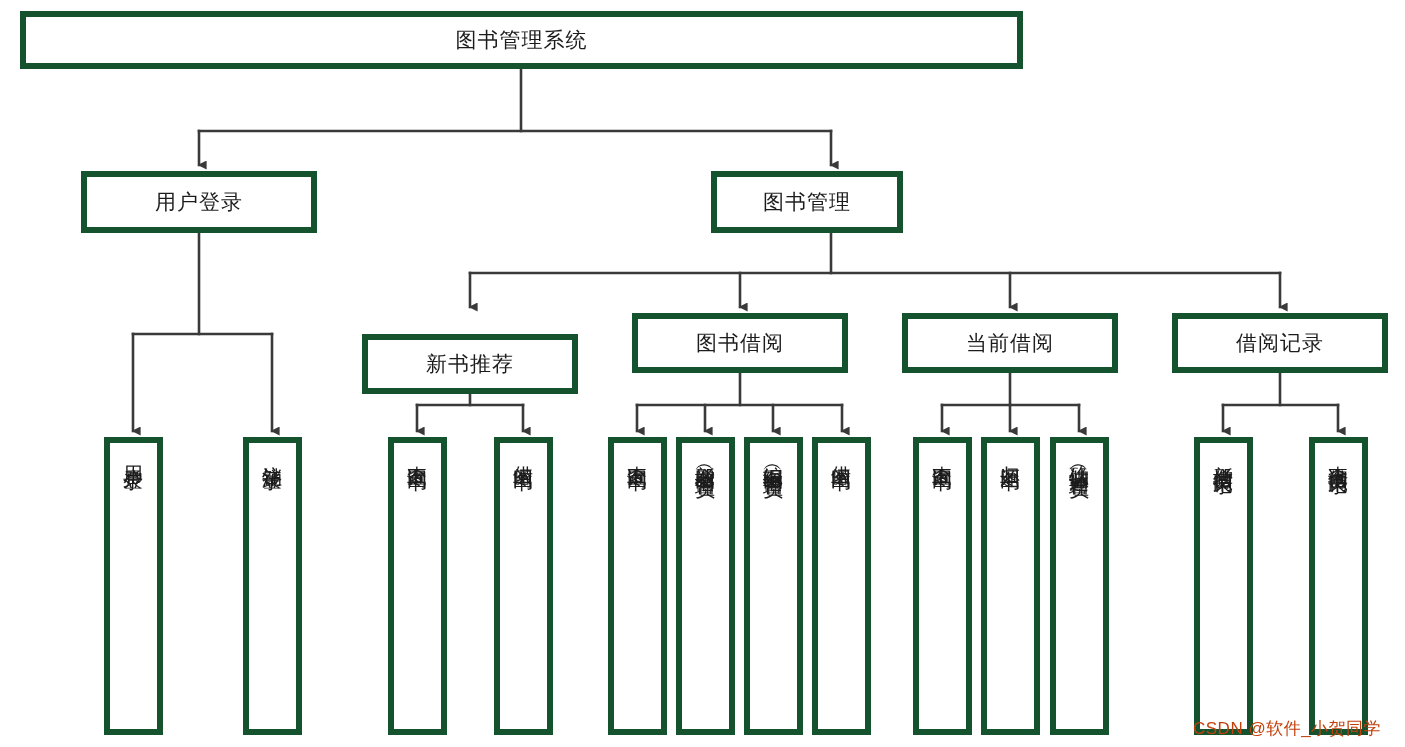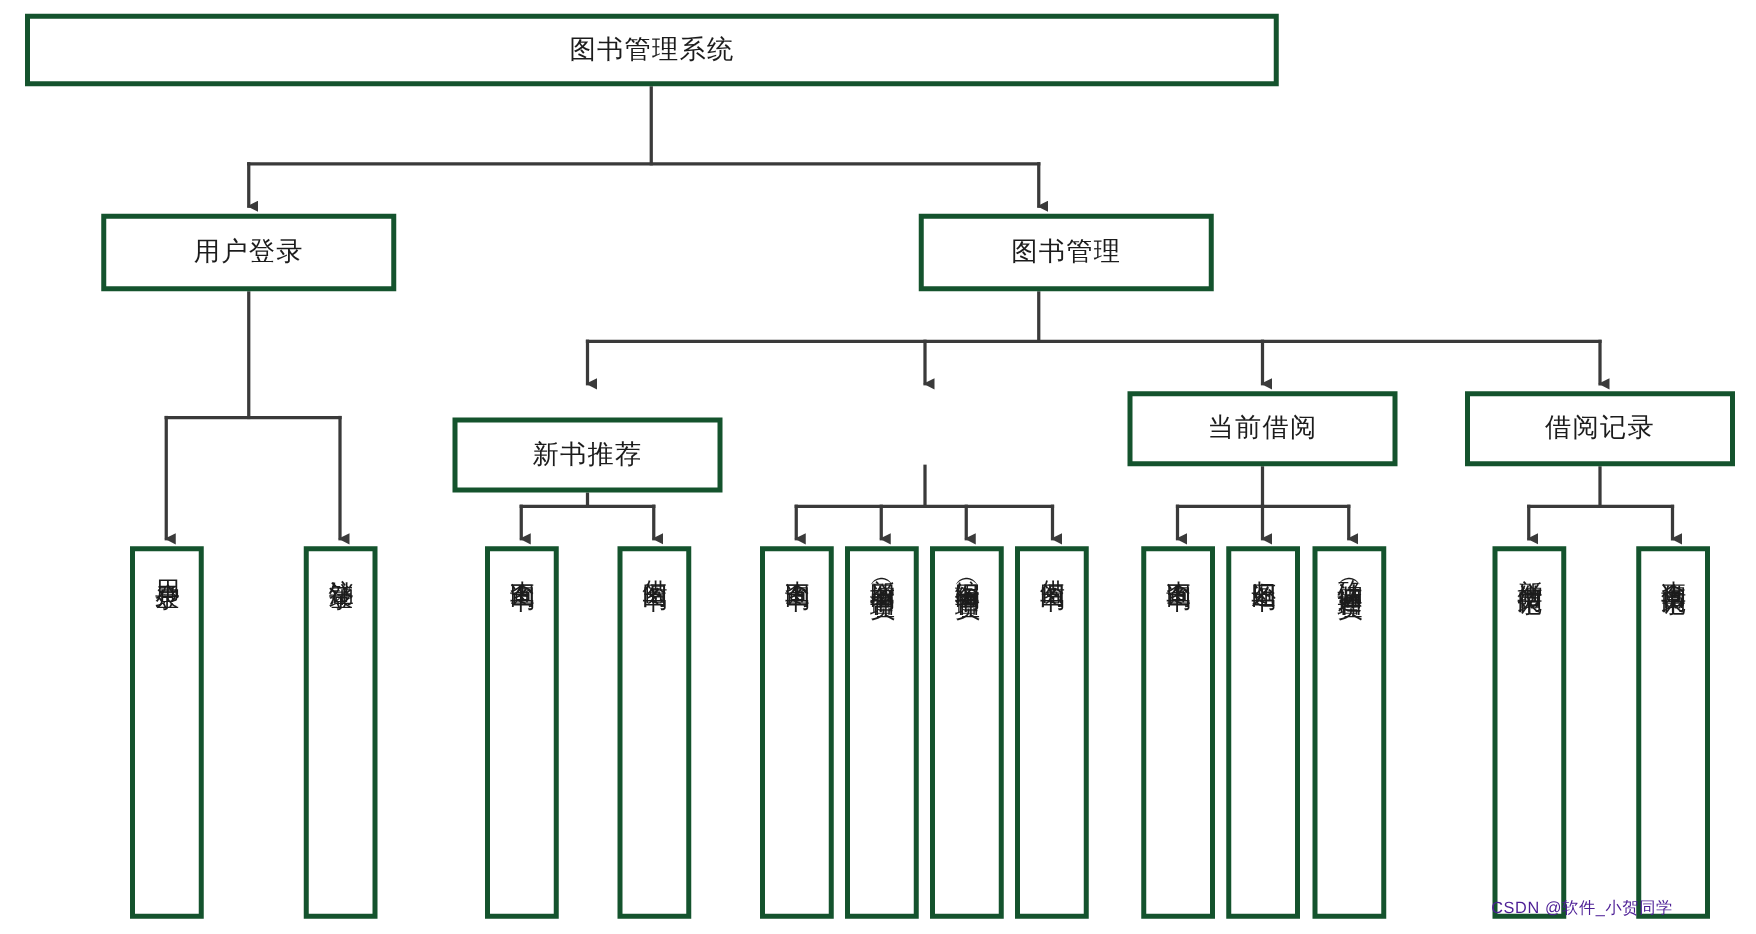--- a/index.html
+++ b/index.html
@@ -25,21 +25,21 @@
     top: 0;
     width: 1405px;
     height: 747px;
     z-index: 1;
   }
   .node {
     position: absolute;
     z-index: 2;
     box-sizing: border-box;
     background: #ffffff;
-    border: 4px solid #14532d;
+    border: 6px solid #14532d;
     display: flex;
     align-items: center;
     justify-content: center;
     color: #1c1c1c;
     line-height: 1.18;
   }
   .node.horiz {
     font-size: 21px;
     letter-spacing: 1px;
     text-align: center;
@@ -58,22 +58,22 @@
     writing-mode: vertical-rl;
     text-orientation: upright;
     letter-spacing: 2px;
     line-height: 1;
     white-space: nowrap;
     display: block;
   }
   .watermark {
     position: absolute;
     z-index: 3;
-    font-size: 13px;
-    color: #4c1d95;
+    font-size: 17px;
+    color: #c2410c;
     white-space: nowrap;
     letter-spacing: 0.5px;
   }
 </style>
 </head>
 <body>
 
 <div id="canvas">
 
   <svg id="wires" viewBox="0 0 1405 747" xmlns="http://www.w3.org/2000/svg">
@@ -126,27 +126,30 @@
     </g>
   </svg>
 
   <div class="node horiz root" style="left:20px; top:11px; width:1003px; height:58px;">
     <span>图书管理系统</span>
   </div>
 
   <div class="node horiz" style="left:81px; top:171px; width:236px; height:62px;">
     <span>用户登录</span>
   </div>
-  <div class="node horiz" style="left:711px; top:171px; width:236px; height:62px;margin-left:24px;">
+  <div class="node horiz" style="left:711px; top:171px; width:192px; height:62px;">
     <span>图书管理</span>
   </div>
 
   <div class="node horiz" style="left:362px; top:313px; width:216px; height:60px;margin-top:21px;">
     <span>新书推荐</span>
   </div>
+  <div class="node horiz" style="left:632px; top:313px; width:216px; height:60px;">
+    <span>图书借阅</span>
+  </div>
   <div class="node horiz" style="left:1172px; top:313px; width:216px; height:60px;">
     <span>借阅记录</span>
   </div>
   <div class="node horiz" style="left:902px; top:313px; width:216px; height:60px;">
     <span>当前借阅</span>
   </div>
 
   <div class="node vert" style="left:104px; top:437px; width:59px; height:298px;">
     <span class="vlabel">用户登录</span>
   </div>

